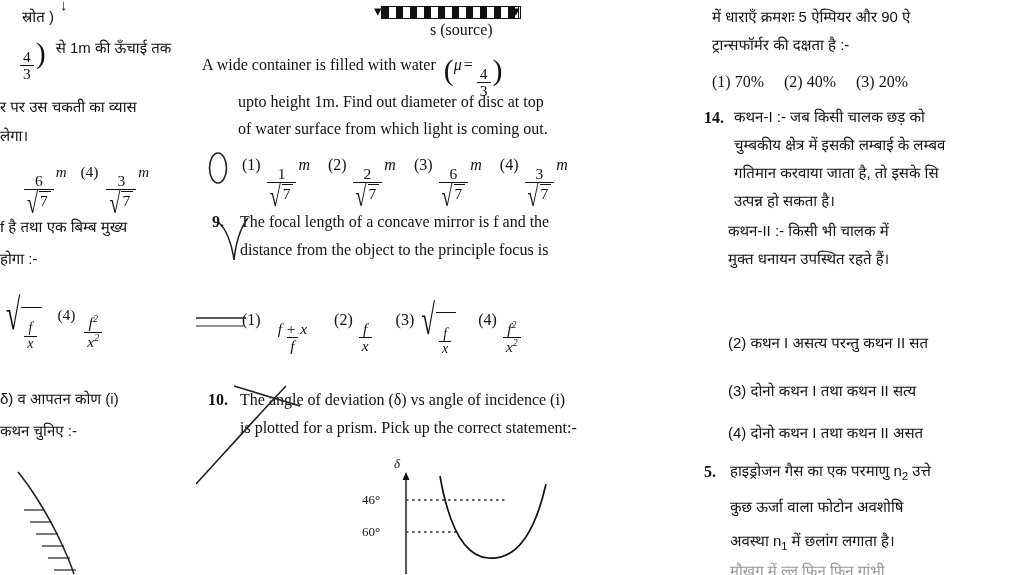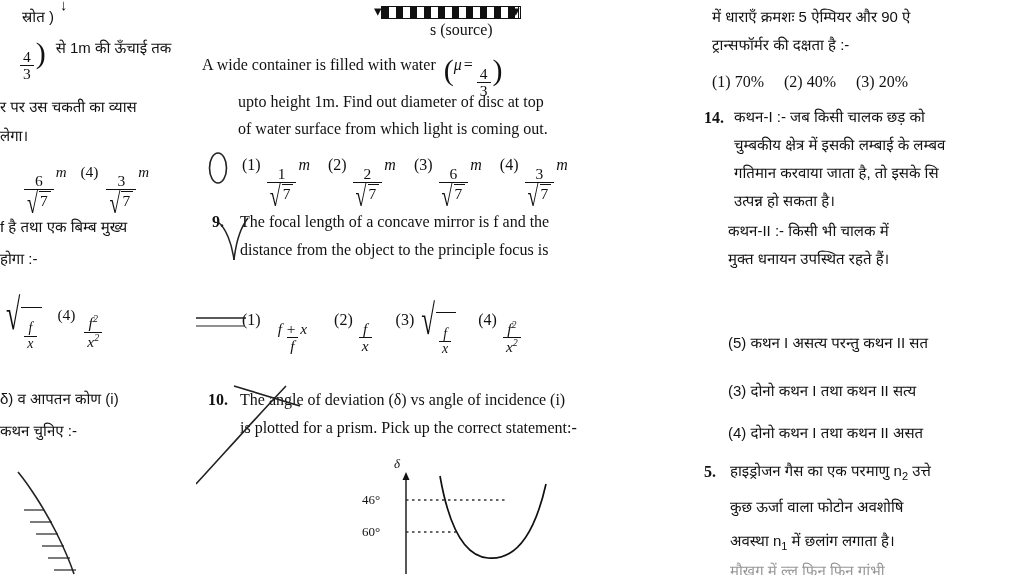--- a/index.html
+++ b/index.html
@@ -370,21 +370,21 @@
 
     <div class="t en" style="left:0px; top:108px; font-weight:600;">14.</div>
     <div class="t hi" style="left:30px; top:136px;">चुम्बकीय क्षेत्र में इसकी लम्बाई के लम्बव</div>
     <div class="t hi" style="left:30px; top:108px;">कथन-I :- जब किसी चालक छड़ को</div>
     <div class="t hi" style="left:30px; top:164px;">गतिमान करवाया जाता है, तो इसके सि</div>
     <div class="t hi" style="left:30px; top:192px;">उत्पन्न हो सकता है।</div>
 
     <div class="t hi" style="left:24px; top:222px;">कथन-II :- किसी भी चालक में</div>
     <div class="t hi" style="left:24px; top:250px;">मुक्त धनायन उपस्थित रहते हैं।</div>
 
-    <div class="t hi" style="left:24px; top:334px;">(5)  कथन I असत्य परन्तु कथन II सत</div>
+    <div class="t hi" style="left:24px; top:334px;">(2)  कथन I असत्य परन्तु कथन II सत</div>
     <div class="t hi" style="left:24px; top:382px;">(3)  दोनो कथन I तथा कथन II सत्य </div>
     <div class="t hi" style="left:24px; top:424px;">(4)  दोनो कथन I तथा कथन II असत</div>
 
     <div class="t en" style="left:0px; top:462px; font-weight:600;">5.</div>
     <div class="t hi" style="left:26px; top:462px;">
       <span>हाइड्रोजन गैस का एक परमाणु n</span><sub style="font-size:11px;">2</sub><span> उत्ते</span>
     </div>
     <div class="t hi" style="left:26px; top:498px;">कुछ ऊर्जा वाला फोटोन अवशोषि</div>
     <div class="t hi" style="left:26px; top:532px;">
       <span>अवस्था n</span><sub style="font-size:11px;">1</sub><span> में छलांग लगाता है।</span>

